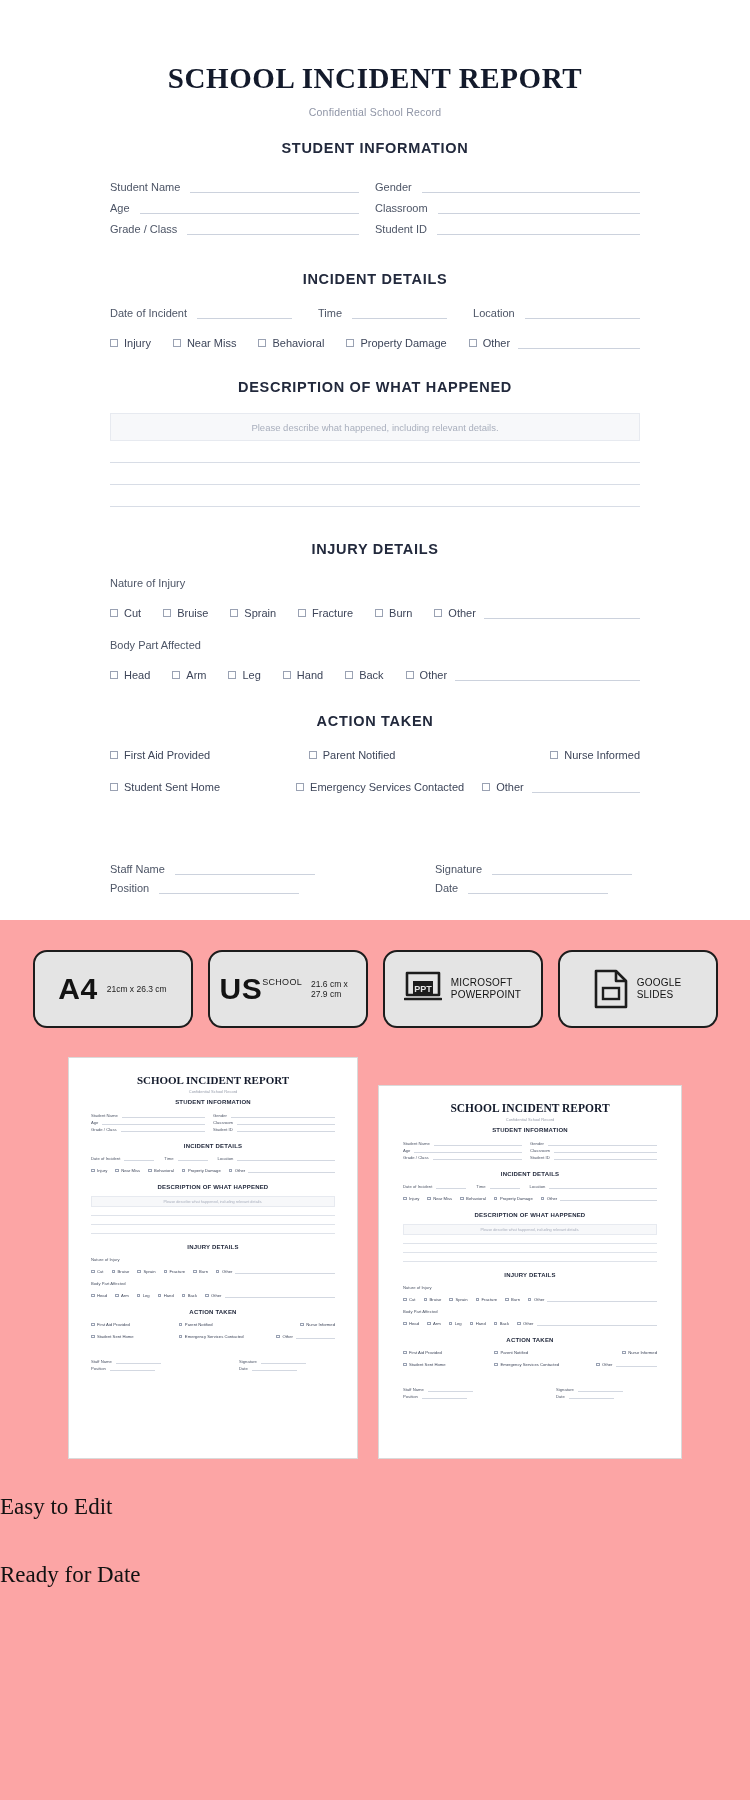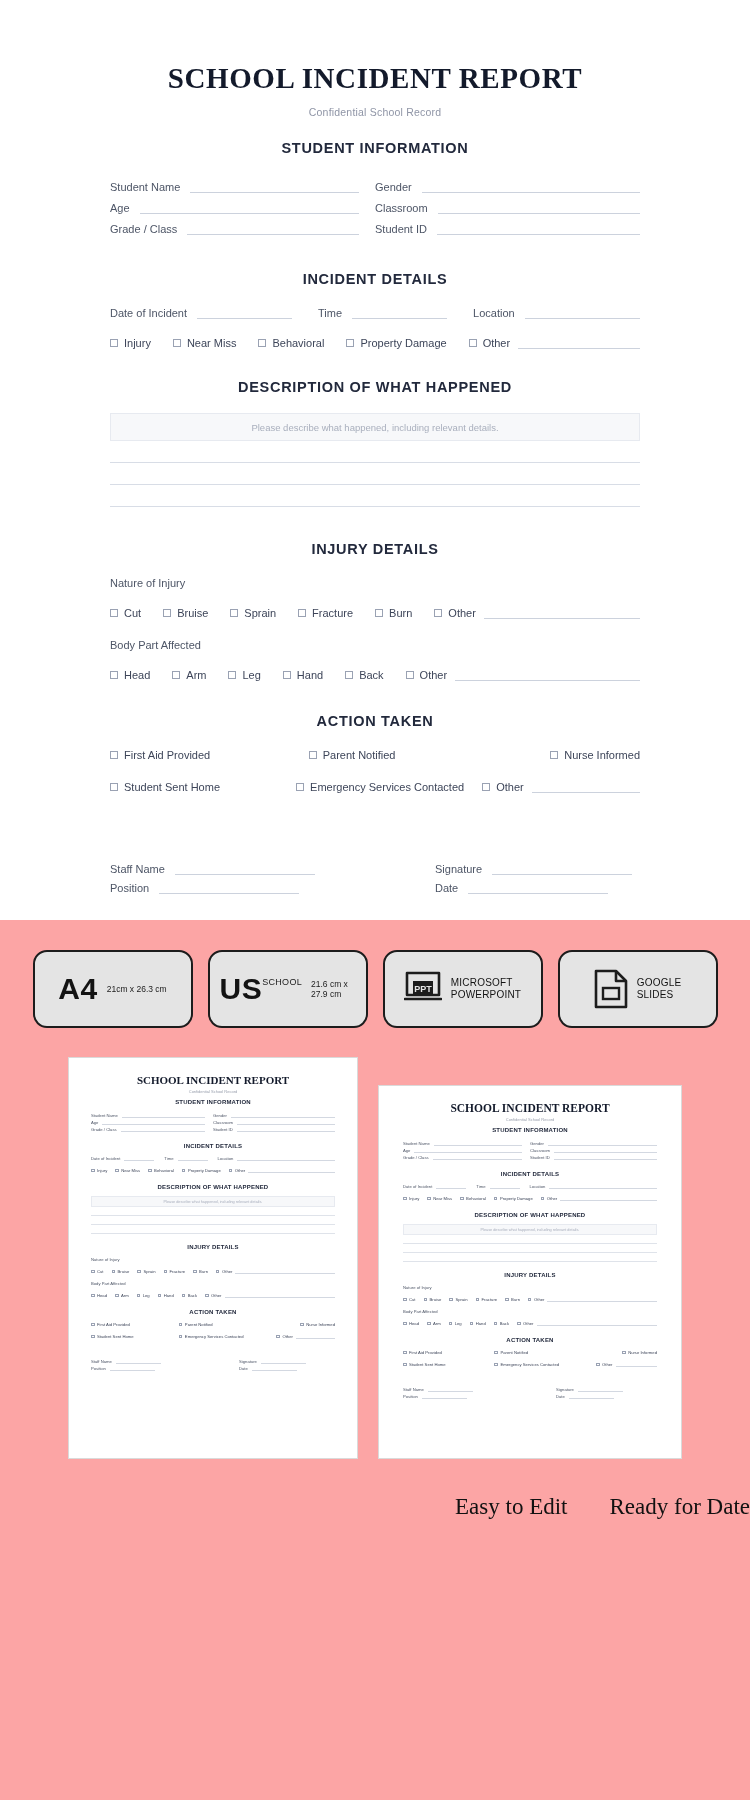--- a/index.html
+++ b/index.html
@@ -163,21 +163,21 @@
   .t-act { display:flex; margin-top:7px; }
   .t-act .a1 { flex:1 1 36%; }
   .t-act .a2 { flex:1 1 40%; }
   .t-act .a3 { flex:1 1 24%; display:flex; justify-content:flex-end;}
   .t-sig { display:flex; margin-top:18px; }
   .t-sigcol { flex:0 0 50%; }
   .t-sigcol.r { padding-left:26px; }
   .t-sigrow { display:flex; align-items:flex-end; height:7px;}
   .t-sigrow .t-line { max-width:45px; }
 
-  .captions { display:flex; justify-content:flex-end; gap: 42px; margin-top: 36px; }
+  .captions { display:flex; justify-content:space-between; gap: 42px; margin-top: 36px; flex-direction: column; }
   .caption {
     font-family:"Liberation Serif", serif;
     font-size: 23px;
     color:#111;
   }
 </style>
 </head>
 <body>
 
 <div class="page">

